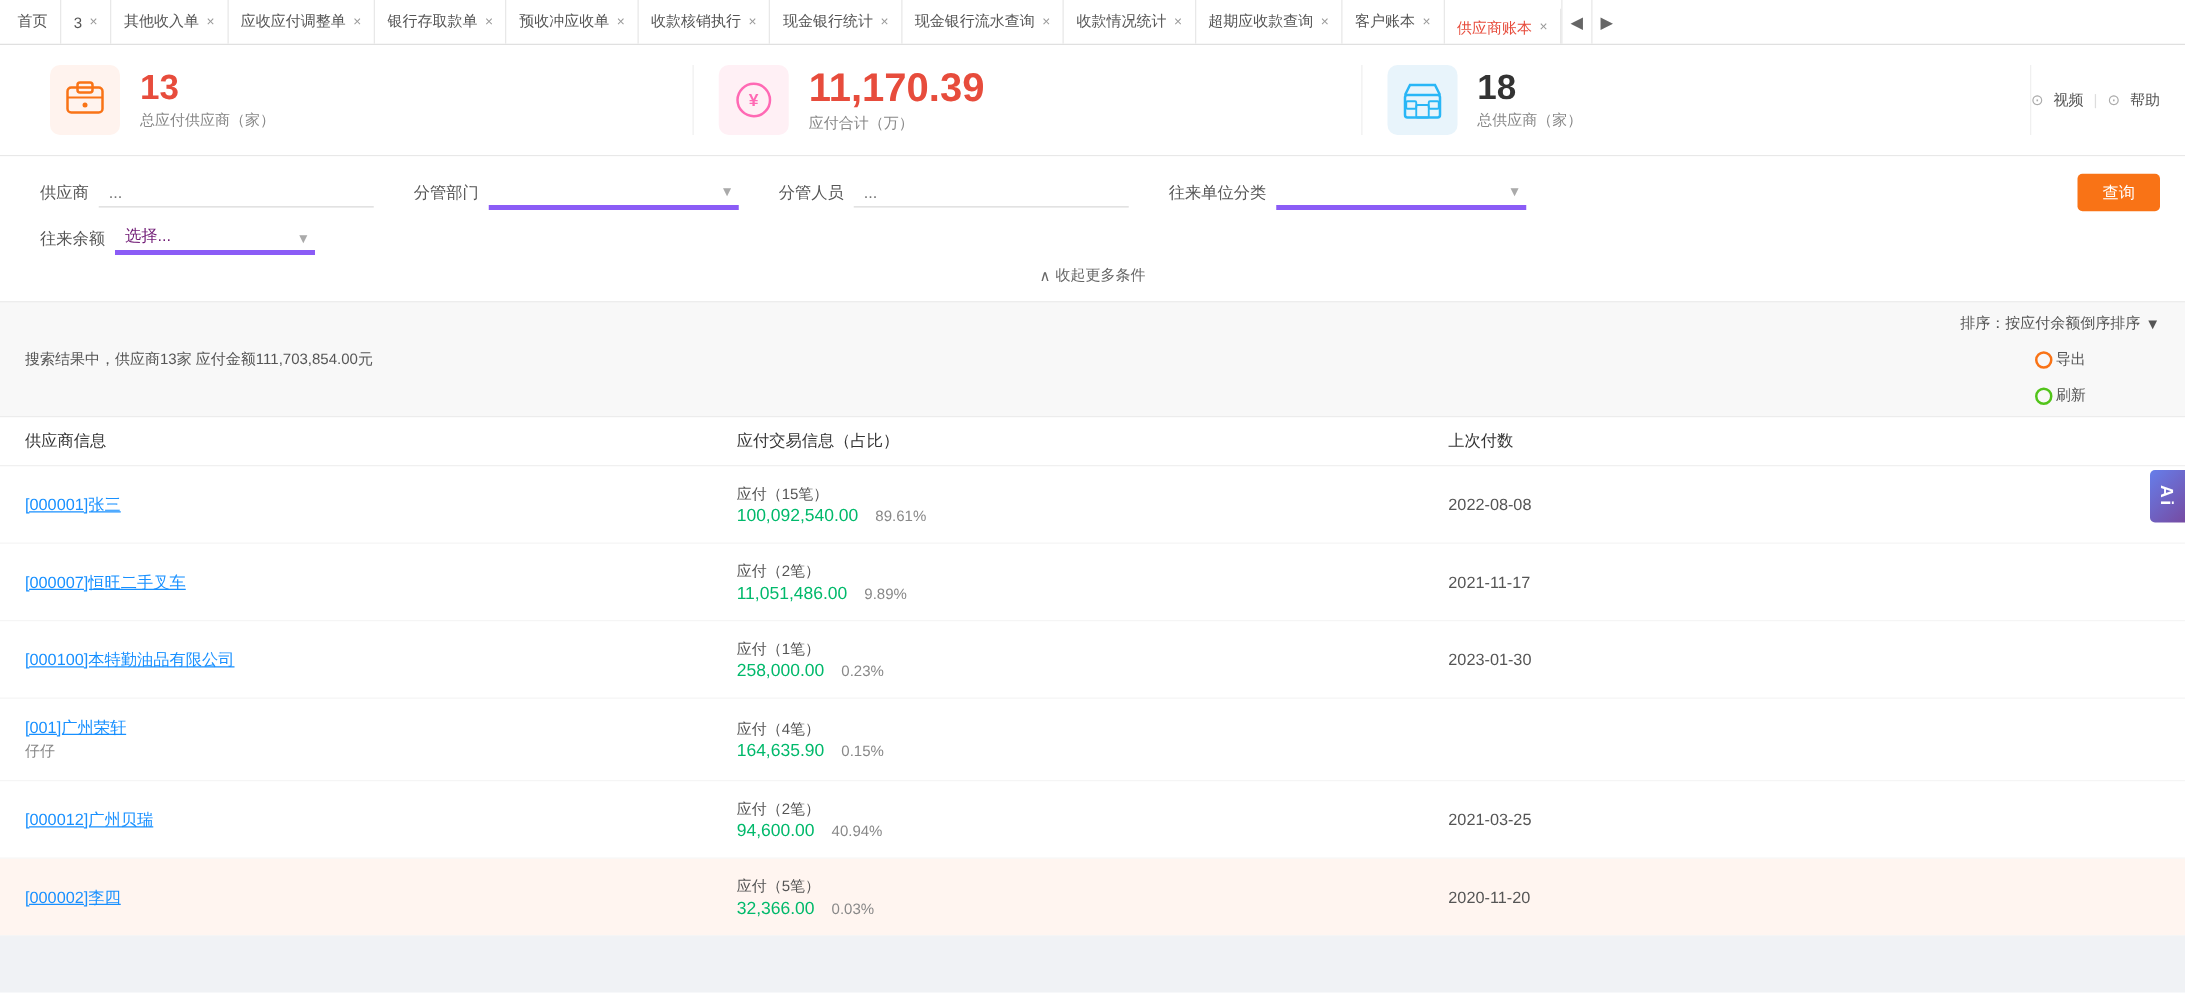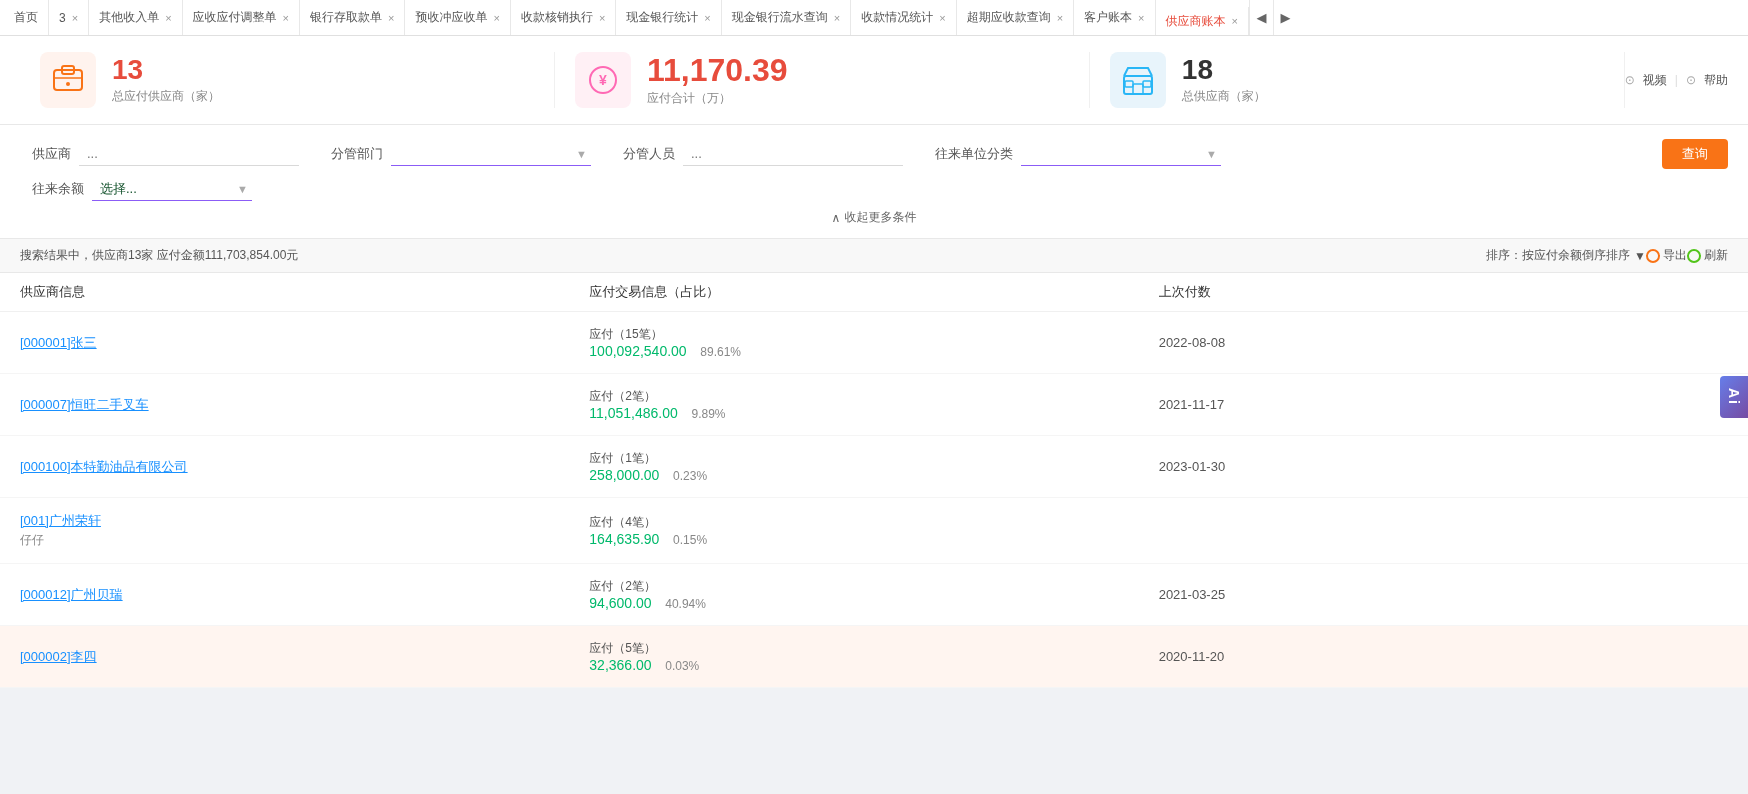--- a/index.html
+++ b/index.html
@@ -20,21 +20,21 @@
       align-items: center;
       padding: 0 10px;
       height: 36px;
       border-right: 1px solid #e8e8e8;
       white-space: nowrap;
       cursor: pointer;
       font-size: 12px;
       color: #555;
       flex-shrink: 0;
     }
-    .nav-tab.active { color: #e74c3c; border-bottom: 8px solid #22c55e; margin-top: 15px; }
+    .nav-tab.active { color: #e74c3c; border-bottom: 6px solid #22c55e; margin-top: 15px; }
     .nav-tab .close-x { margin-left: 6px; color: #999; font-size: 11px; }
     .nav-arrow {
       width: 24px;
       height: 36px;
       display: flex;
       align-items: center;
       justify-content: center;
       cursor: pointer;
       color: #666;
       flex-shrink: 0;
@@ -99,26 +99,26 @@
       border: none;
       border-bottom: 1px solid #d9d9d9;
       padding: 4px 8px;
       font-size: 13px;
       width: 200px;
       outline: none;
       color: #aaa;
     }
     .filter-select {
       border: none;
-      border-bottom: 1px solid #8b5cf6;
+      border-bottom: 4px solid #8b5cf6;
       padding: 4px 8px;
       font-size: 13px;
       width: 200px;
       outline: none;
-      color: #14532d;
+      color: #701a75;
       appearance: none;
       background: transparent;
     }
     .filter-select-wrap {
       position: relative;
       display: inline-block;
     }
     .filter-select-wrap .arrow-down {
       position: absolute;
       right: 4px;
@@ -156,22 +156,24 @@
       font-size: 12px;
       color: #555;
       display: flex;
       align-items: center;
       border-bottom: 1px solid #e8e8e8;
     }
     .result-bar .right-actions {
       margin-left: auto;
       display: flex;
       align-items: center;
+      gap: 12px;
       font-size: 12px;
       color: #555;
+      flex-direction: column;
     }
     .action-link {
       display: flex;
       align-items: center;
       gap: 3px;
       cursor: pointer;
       color: #555;
       font-size: 12px;
     }
     .circle-icon {

